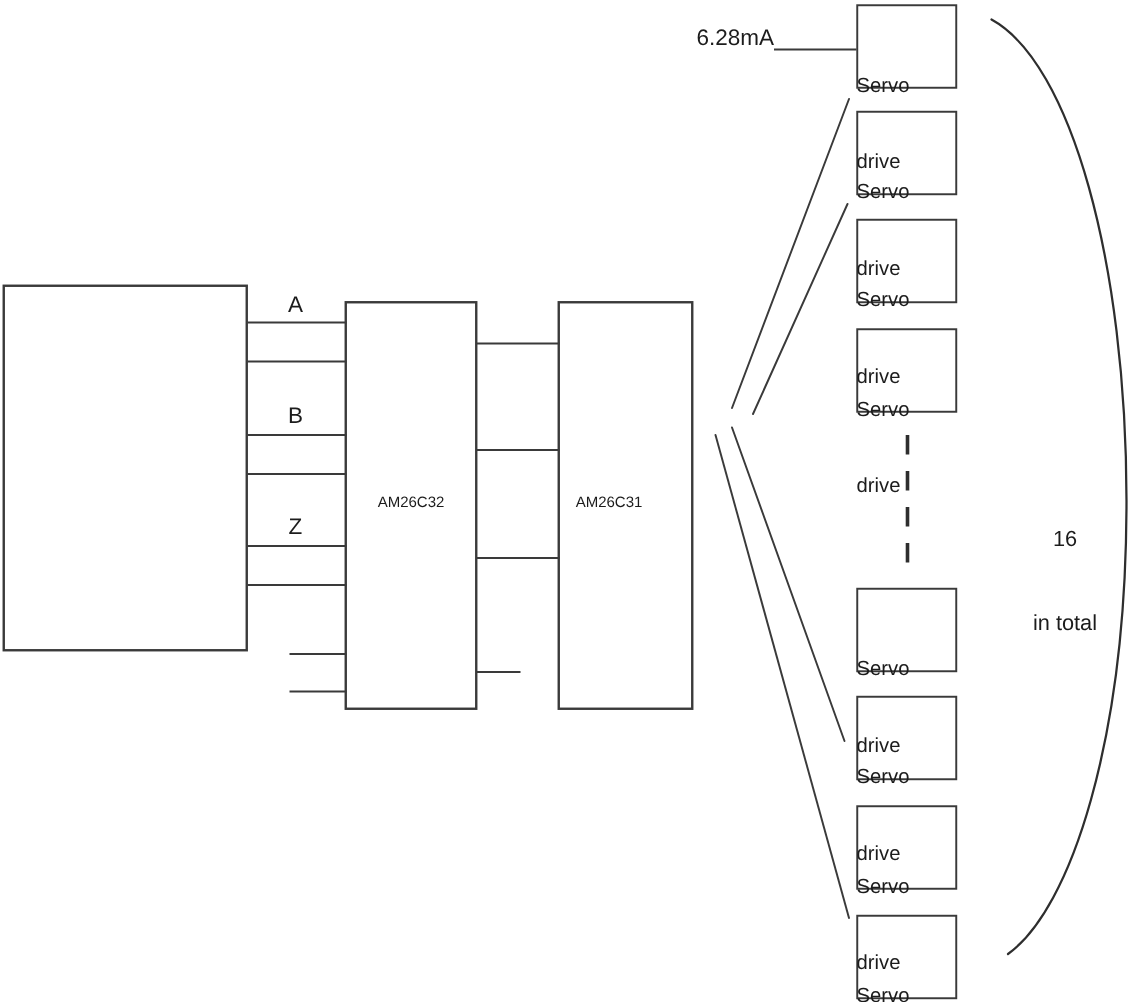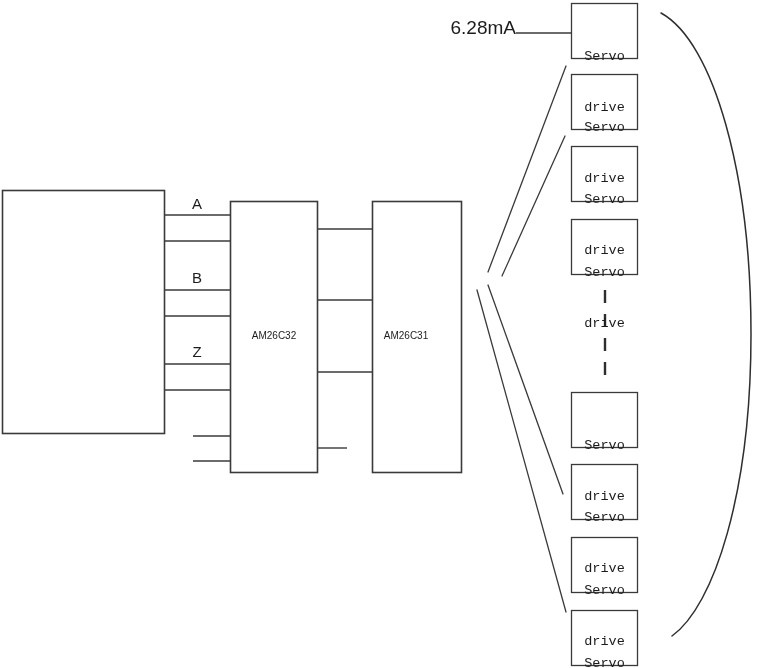--- a/index.html
+++ b/index.html
@@ -75,28 +75,26 @@
   }
   .lbl-encoder {
     font-size: 14.5px;
     text-align: center;
   }
   .lbl-signal {
     font-size: 15px;
     text-align: center;
   }
   .lbl-current {
-    font-size: 19px;
+    font-size: 15px;
     text-align: right;
   }
   .lbl-servo {
     font-size: 13.5px;
-    text-align: center;
     line-height: 1.28;
-    font-family: Liberation Mono, monospace;
   }
   .lbl-total {
     font-size: 14.5px;
     text-align: center;
     line-height: 1.28;
   }
 </style>
 </head>
 <body>
 
@@ -200,14 +198,18 @@
   <div class="lbl lbl-servo" style="left:571px; top:547px; width:67px;">
     <div>Servo</div>
     <div>drive</div>
   </div>
 
   <div class="lbl lbl-servo" style="left:571px; top:620px; width:67px;">
     <div>Servo</div>
     
   </div>
 
+  <div class="lbl lbl-total" style="left:672px; top:314px; width:76px;">
+    <div>16</div>
+    <div>in total</div>
+  </div>
 
 </div>
 
 </body></html>

